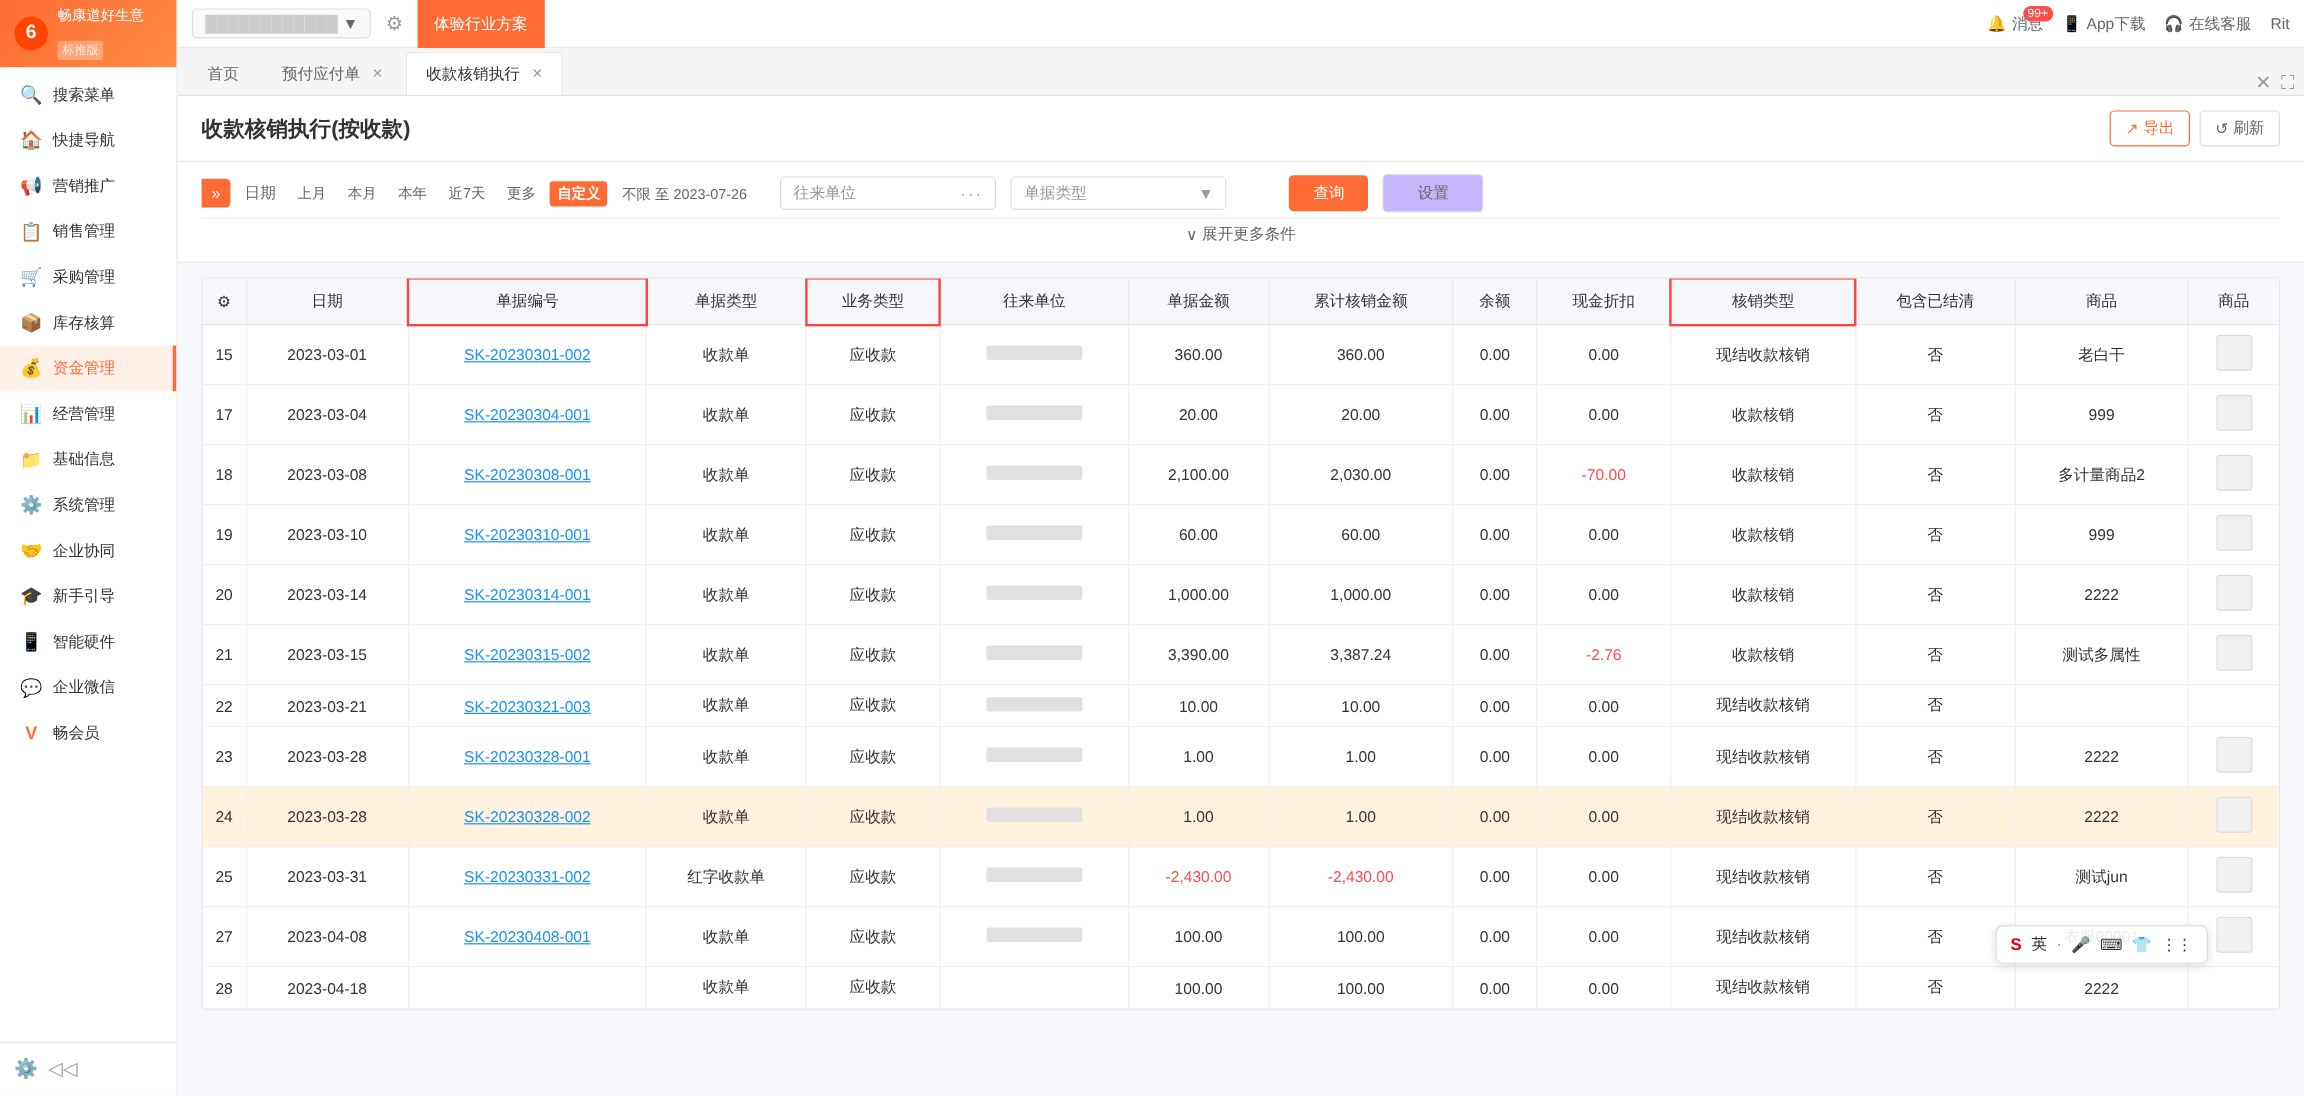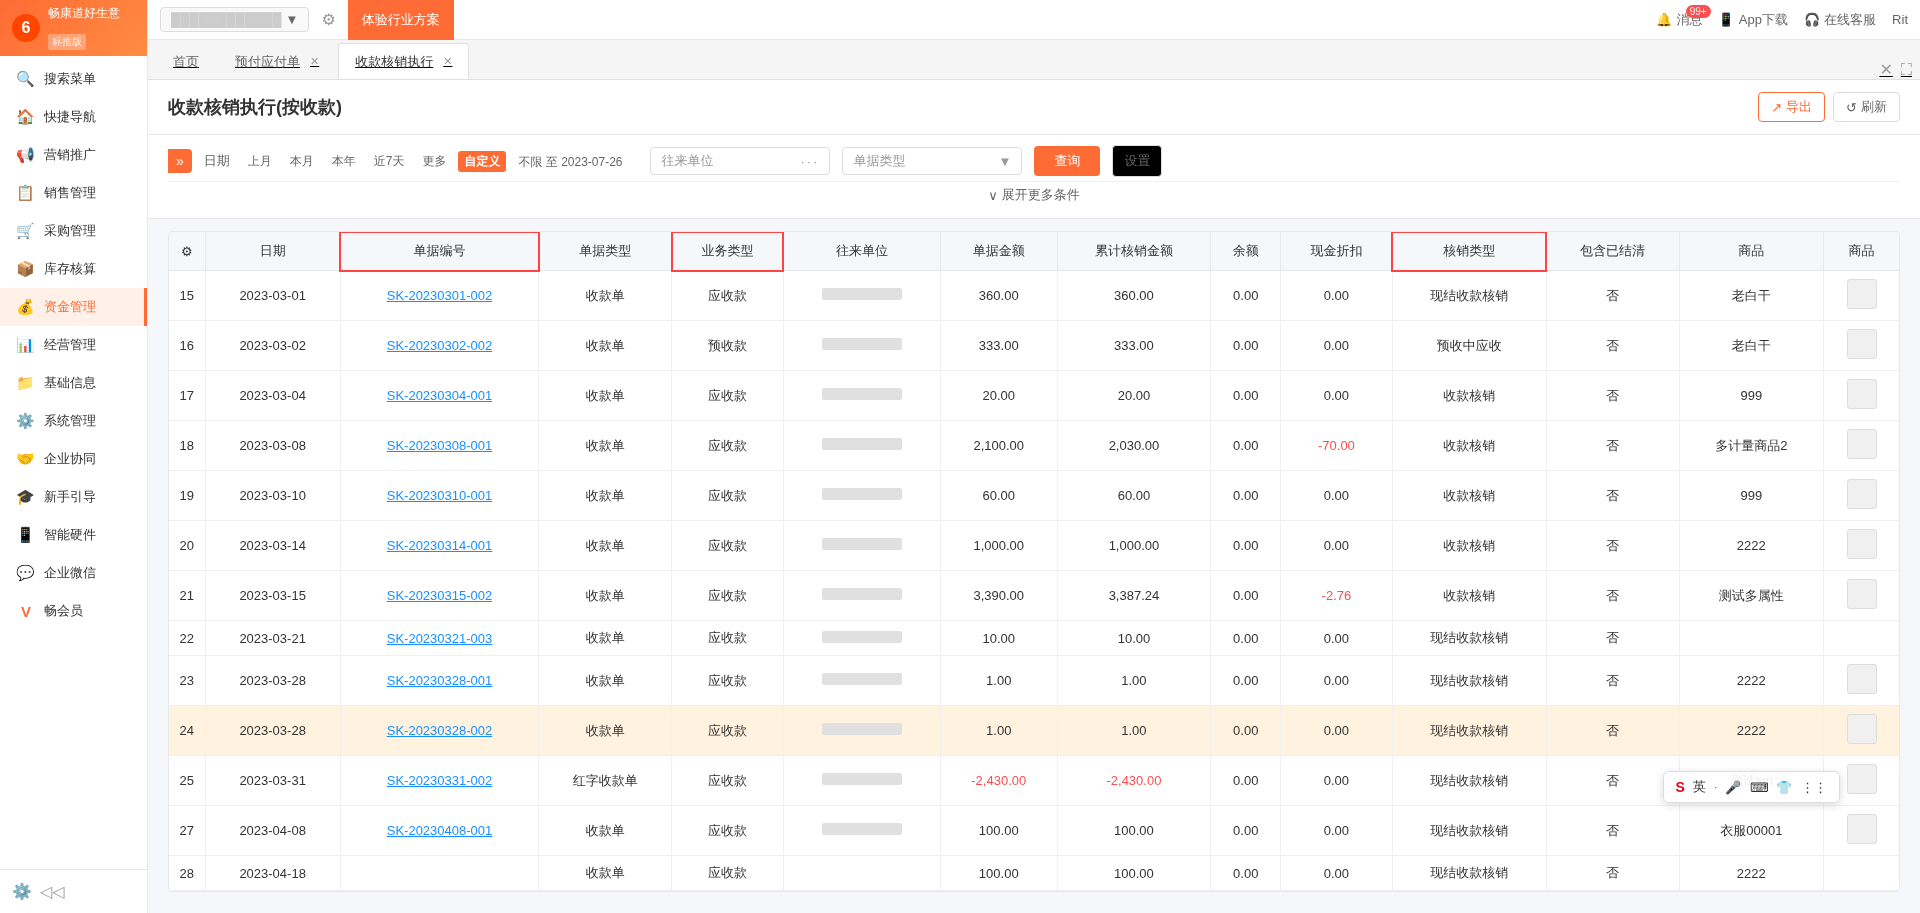--- a/index.html
+++ b/index.html
@@ -64,21 +64,21 @@
       padding: 19px 14px; cursor: pointer; font-size: 13px;
     }
     .topbar-right { margin-left: auto; display: flex; align-items: center; gap: 16px; color: #666; font-size: 13px; }
     .topbar-msg { position: relative; cursor: pointer; }
     .msg-badge { position: absolute; top: -6px; right: -8px; background: #ff4d4d; color: white; font-size: 10px; border-radius: 8px; padding: 1px 4px; }
     .topbar-right-item { cursor: pointer; display: flex; align-items: center; gap: 4px; }
 
     
     .tabbar {
       height: 40px; background: #f5f5f5; border-bottom: 1px solid #e0e0e0;
-      display: flex; align-items: flex-end; padding-left: 8px; text-decoration: underline;
+      display: flex; align-items: flex-end; padding-left: 8px;
     }
     .tab {
       height: 36px; display: flex; align-items: center; gap: 6px;
       padding: 0 16px; border-radius: 4px 4px 0 0; cursor: pointer;
       border: 1px solid transparent; border-bottom: none; font-size: 13px;
       background: transparent; color: #666; margin-right: 2px;
     }
     .tab.active { background: #fff; border-color: #e0e0e0; color: #333; }
     .tab-home { color: #666; }
     .tab-close { font-size: 11px; color: #999; margin-left: 4px; }
@@ -110,22 +110,22 @@
     .filter-date-options { display: flex; gap: 6px; align-items: center; }
     .date-opt { color: #666; cursor: pointer; font-size: 12px; padding: 2px 6px; }
     .date-opt.custom { color: white; background: #ff6b35; border-radius: 3px; padding: 2px 6px; font-weight: bold; }
     .date-range { color: #666; font-size: 12px; margin-top: 2px; }
     .filter-input {
       border: 1px solid #ddd; border-radius: 4px; padding: 4px 10px;
       min-width: 180px; color: #999; font-size: 13px; cursor: pointer;
       display: flex; align-items: center; justify-content: space-between;
     }
     .filter-dots { color: #999; letter-spacing: 2px; }
-    .btn-query { background: #ff6b35; color: white; border: none; border-radius: 4px; padding: 6px 20px; cursor: pointer; font-size: 13px; }
-    .btn-settings { background: #000000; border: 1px solid #ddd; color: #666; border-radius: 4px; padding: 6px 11px; cursor: pointer; font-size: 13px; }
+    .btn-query { background: #ff6b35; color: white; border: none; border-radius: 4px; padding: 6px 20px; cursor: pointer; font-size: 13px; margin-left: 40px; }
+    .btn-settings { background: #c4b5fd; border: 1px solid #ddd; color: #666; border-radius: 4px; padding: 6px 28px; cursor: pointer; font-size: 13px; }
     .expand-more { display: flex; align-items: center; justify-content: center; gap: 4px; color: #666; font-size: 12px; cursor: pointer; padding: 4px 0; border-top: 1px solid #f0f0f0; margin-top: 4px; }
 
     
     .table-container { padding: 0 20px 20px; margin-top: 12px; }
     .table-wrapper { background: #fff; border-radius: 4px; border: 1px solid #e8e8e8; overflow: hidden; }
     table { width: 100%; border-collapse: collapse; }
     thead tr { background: #f5f7fa; }
     th {
       padding: 10px 8px; text-align: center; color: #333; font-weight: 500;
       border-bottom: 1px solid #e8e8e8; border-right: 1px solid #e8e8e8;
@@ -353,38 +353,20 @@
       <td>0.00</td>
       <td class="">0.00</td>
       <td>现结收款核销</td>
       <td>否</td>
       <td>老白干</td>
       <td>
         <span style="display:inline-block;width:30px;height:30px;background:#f0f0f0;border-radius:3px;border:1px solid #ddd;"></span>
       </td>
     </tr>
                 <tr>
-      <td>16</td>
-      <td>2023-03-02</td>
-      <td><span class="link-text">SK-20230302-002</span></td>
-      <td>收款单</td>
-      <td>预收款</td>
-      <td><span style="display:inline-block;width:80px;height:12px;background:#e0e0e0;border-radius:2px;"></span></td>
-      <td class="">333.00</td>
-      <td class="">333.00</td>
-      <td>0.00</td>
-      <td class="">0.00</td>
-      <td>预收中应收</td>
-      <td>否</td>
-      <td>老白干</td>
-      <td>
-        <span style="display:inline-block;width:30px;height:30px;background:#f0f0f0;border-radius:3px;border:1px solid #ddd;"></span>
-      </td>
-    </tr>
-                <tr>
       <td>17</td>
       <td>2023-03-04</td>
       <td><span class="link-text">SK-20230304-001</span></td>
       <td>收款单</td>
       <td>应收款</td>
       <td><span style="display:inline-block;width:80px;height:12px;background:#e0e0e0;border-radius:2px;"></span></td>
       <td class="">20.00</td>
       <td class="">20.00</td>
       <td>0.00</td>
       <td class="">0.00</td>

